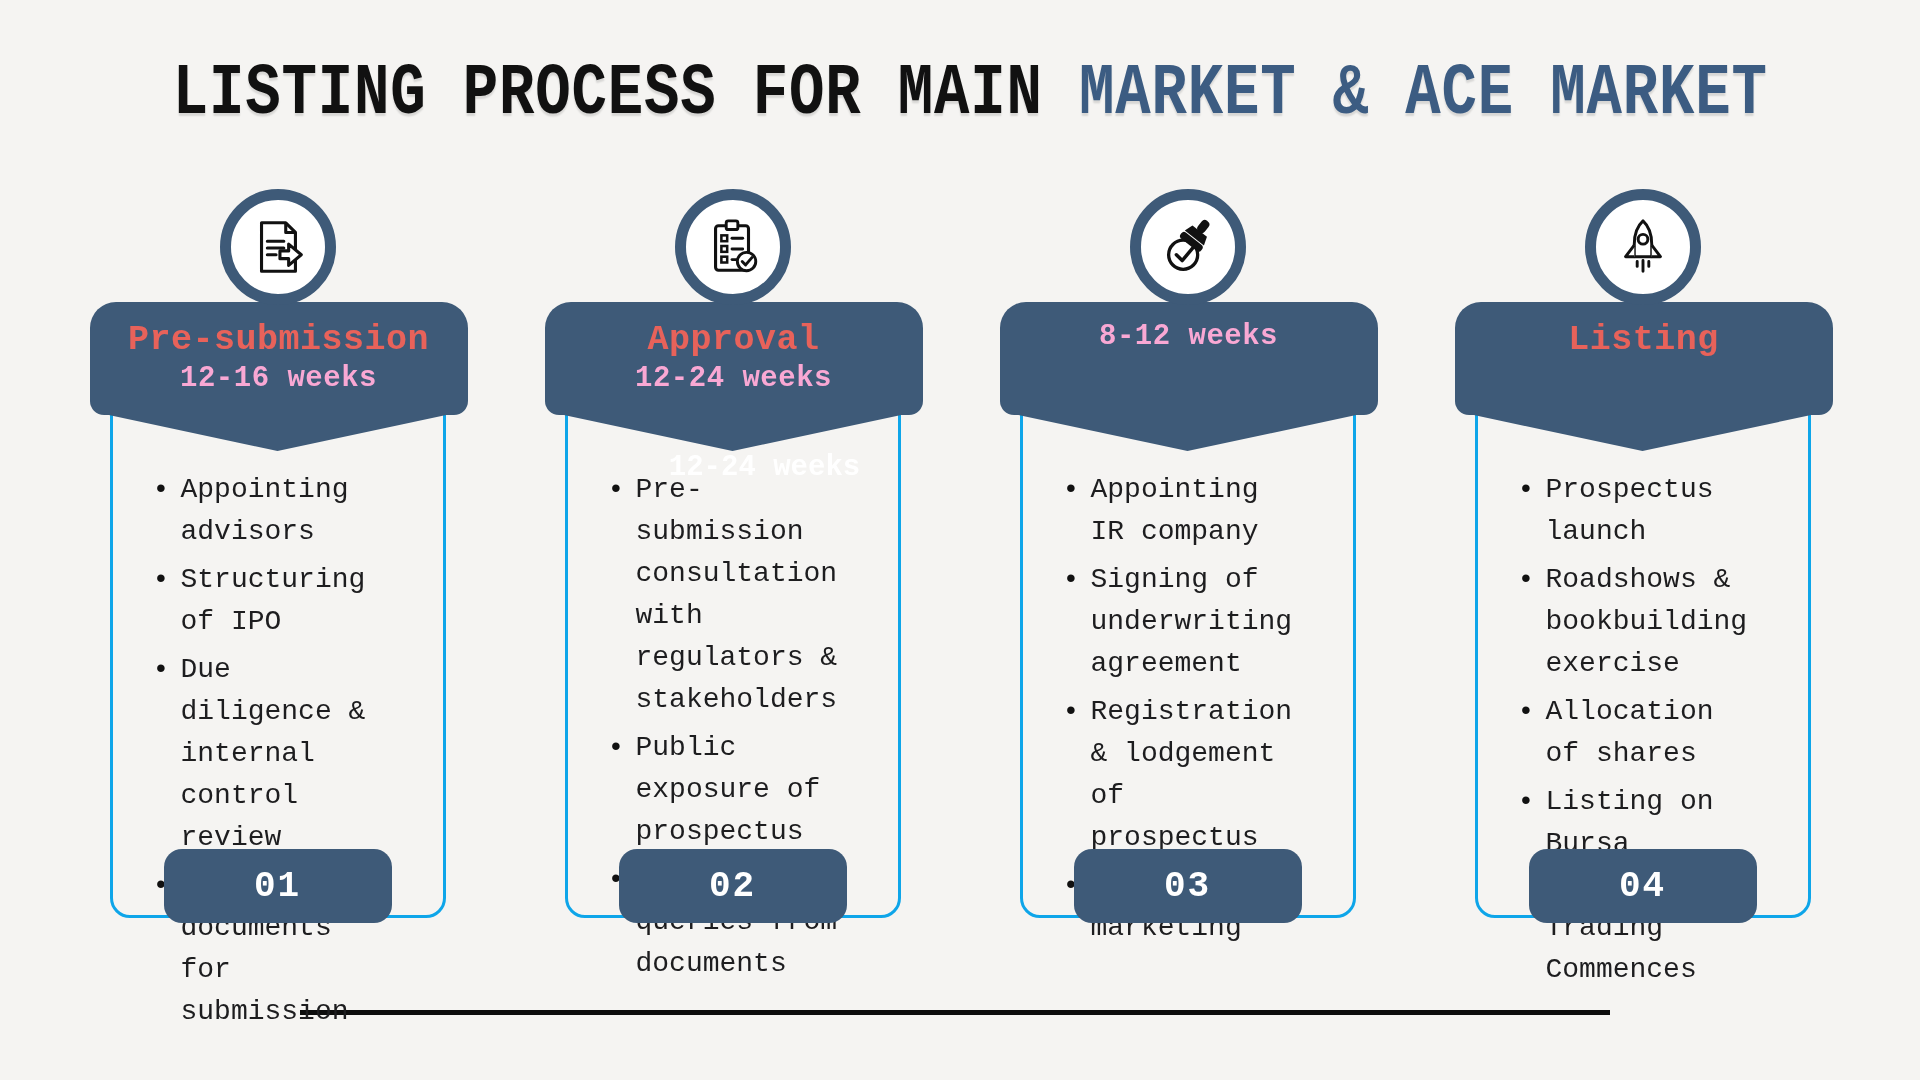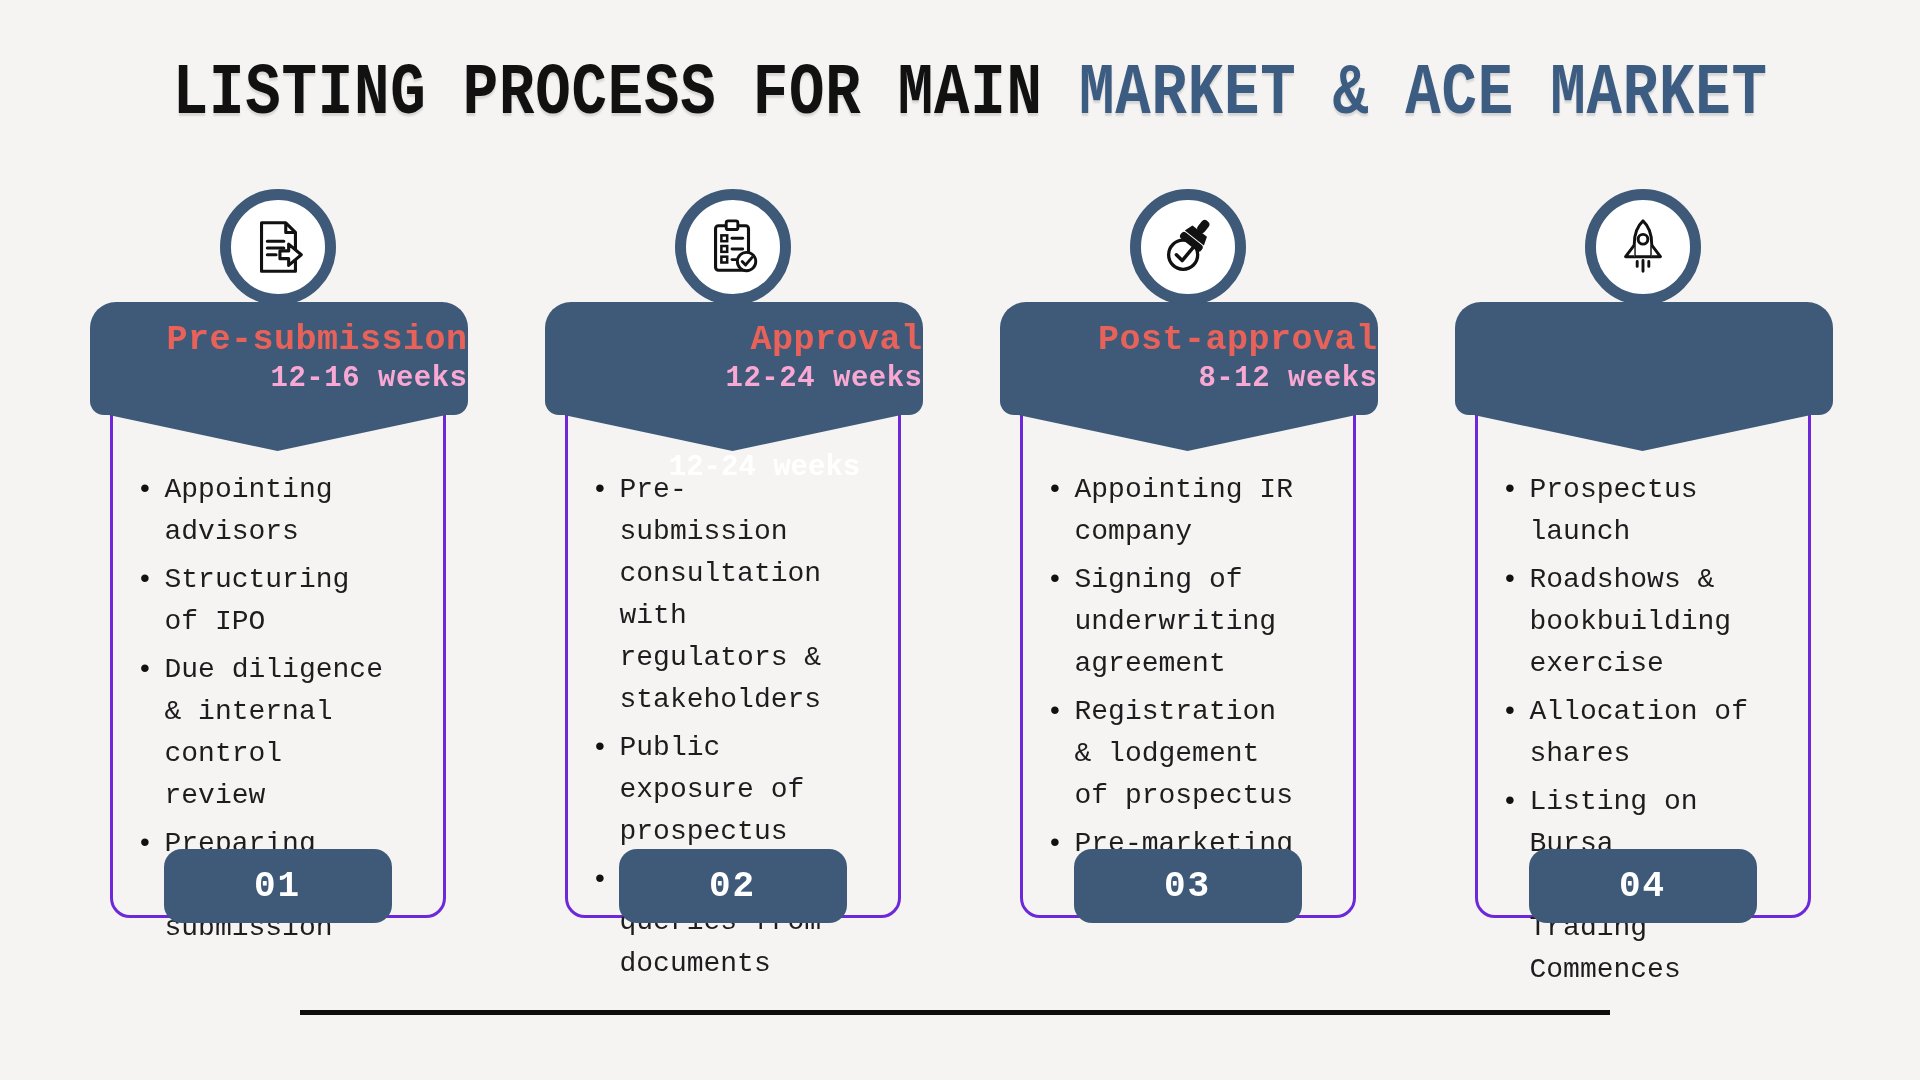--- a/index.html
+++ b/index.html
@@ -25,41 +25,42 @@
   .stage-circle{
     position:absolute;top:0;left:50%;transform:translateX(-50%);
     width:116px;height:116px;box-sizing:border-box;border-radius:50%;
     background:#ffffff;border:11px solid #3e5a78;z-index:3;
     display:flex;align-items:center;justify-content:center;
   }
   .stage-circle svg{display:block;}
   .stage-header{
     position:absolute;top:113px;left:2px;right:0;height:113px;
     background:#3e5a78;border-radius:26px 26px 14px 14px;z-index:2;
-    text-align:right;box-sizing:border-box;padding-top:17px;
+    text-align:center;box-sizing:border-box;padding-top:17px;
   }
   .stage-title{
     color:#e8625a;font-size:35px;font-weight:700;line-height:42px;letter-spacing:0.5px;
   }
   .stage-duration{
     color:#f9a8d4;font-size:29px;font-weight:700;line-height:36px;letter-spacing:0.5px;
   }
   .stage-chevron{
     position:absolute;top:224px;left:12px;right:12px;height:38px;
     background:#3e5a78;z-index:2;
     clip-path:polygon(0 0,100% 0,50% 100%);
   }
   .ghost{
     position:absolute;top:262px;left:50%;transform:translateX(calc(-50% + 32px));
     color:#ffffff;font-size:29px;font-weight:700;white-space:nowrap;z-index:1;
   }
   .stage-card{
     position:absolute;top:161px;left:22px;right:22px;bottom:51px;
-    border:3px solid #6d28d9;border-radius:20px;z-index:1;box-sizing:border-box;
+    border:3px solid #0ea5e9;border-radius:20px;z-index:1;box-sizing:border-box;
     background:transparent;
+    padding-left:16px;
   }
   .stage-items{
     margin:0;padding:116px 50px 0 52px;list-style:none;
     font-size:28px;line-height:42px;color:#1d1d1f;
   }
   .stage-items li{position:relative;margin-bottom:6px;}
   .stage-items li::before{
     content:"\2022";position:absolute;left:-28px;top:0;color:#111;
   }
   .stage-number-badge{
@@ -151,21 +152,20 @@
               <path d="M20 40 l6 6 11-13" fill="none" stroke="#111" stroke-width="3.6" stroke-linecap="round" stroke-linejoin="round"></path>
               <g transform="rotate(38 40 20)">
                 <rect x="36" y="1" width="9" height="14" rx="4" fill="#111"></rect>
                 <path d="M31 14 h19 l3 9 h-25 z" fill="#111"></path>
                 <rect x="27" y="24" width="27" height="8" rx="3.5" fill="#111"></rect>
               </g>
             </svg>
           </span>
     </div>
     <div class="stage-header">
-      <div class="stage-title">Post-approval</div>
       <div class="stage-duration">8-12 weeks</div>
     </div>
     <div class="stage-chevron"></div>
     <div class="stage-card">
       <ul class="stage-items">
             <li>Appointing IR company</li>
             <li>Signing of underwriting agreement</li>
             <li>Registration &amp; lodgement of prospectus</li>
             <li>Pre-marketing</li>
           </ul>
@@ -179,20 +179,21 @@
             <svg width="62" height="62" viewBox="0 0 64 64">
               <path d="M32 5 C38.5 11 41 20 41 29 V42 H23 V29 C23 20 25.5 11 32 5 Z" fill="#fff" stroke="#111" stroke-width="3" stroke-linejoin="round"></path>
               <circle cx="32" cy="24" r="5" fill="none" stroke="#111" stroke-width="3"></circle>
               <path d="M23 30 L14 42 H23" fill="#fff" stroke="#111" stroke-width="3" stroke-linejoin="round"></path>
               <path d="M41 30 L50 42 H41" fill="#fff" stroke="#111" stroke-width="3" stroke-linejoin="round"></path>
               <path d="M26 47 v5 M32 46 v11 M38 47 v5" fill="none" stroke="#111" stroke-width="3" stroke-linecap="round"></path>
             </svg>
           </span>
     </div>
     <div class="stage-header">
+      <div class="stage-title">Listing</div>
     </div>
     <div class="stage-chevron"></div>
     <div class="stage-card">
       <ul class="stage-items">
             <li>Prospectus launch</li>
             <li>Roadshows &amp; bookbuilding exercise</li>
             <li>Allocation of shares</li>
             <li>Listing on Bursa Malaysia / Trading Commences</li>
           </ul>
     </div>

